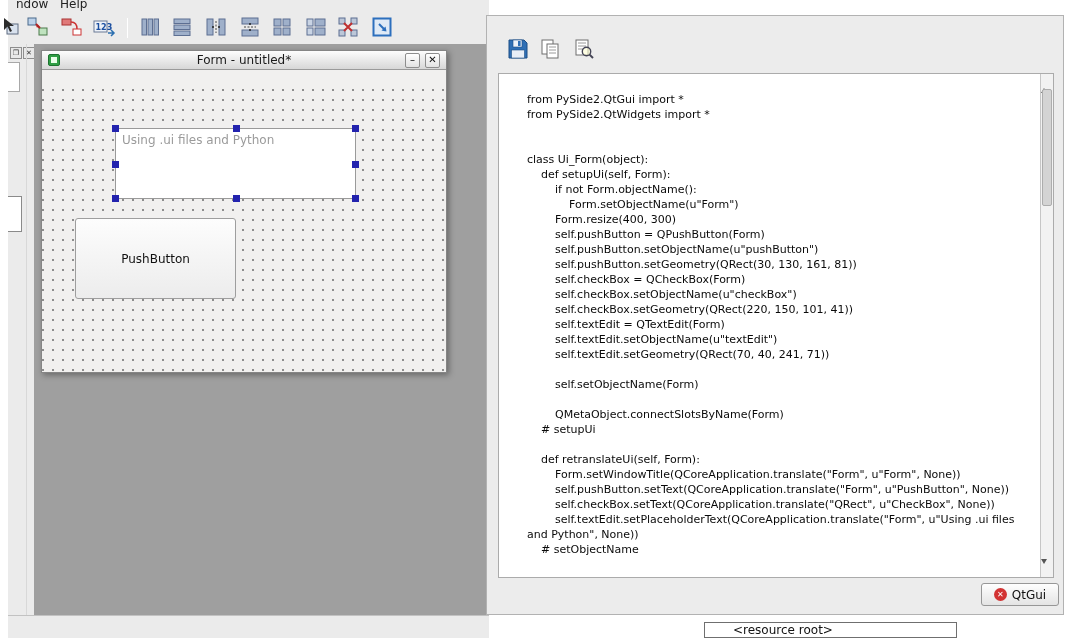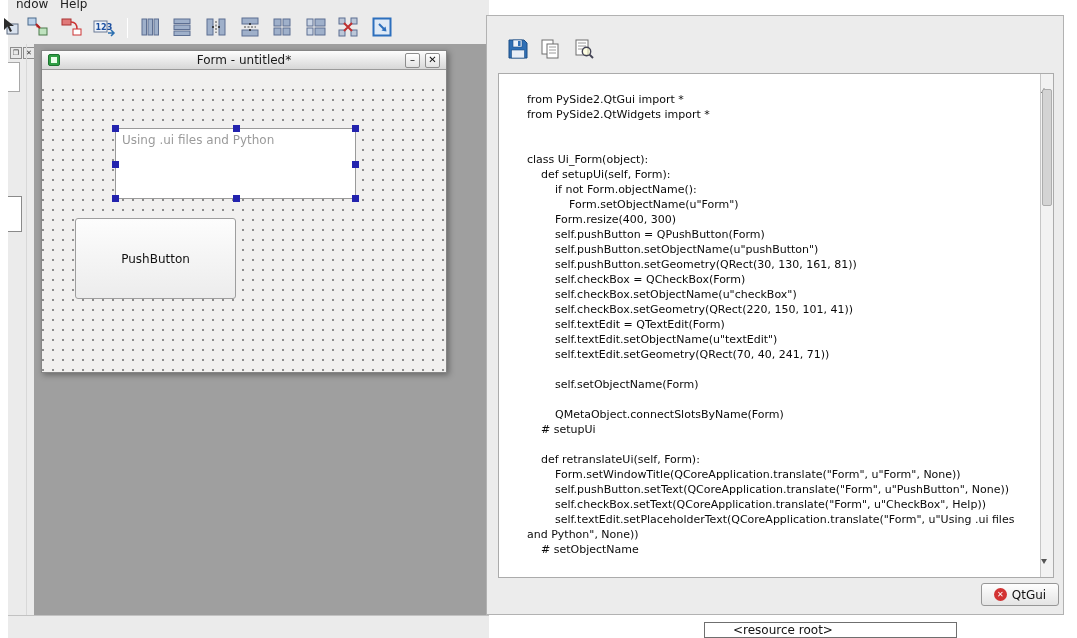--- a/index.html
+++ b/index.html
@@ -301,21 +301,21 @@
         <div class="code-line">        self.textEdit.setGeometry(QRect(70, 40, 241, 71))</div>
         <div class="code-line"></div>
         <div class="code-line">        self.setObjectName(Form)</div>
         <div class="code-line"></div>
         <div class="code-line">        QMetaObject.connectSlotsByName(Form)</div>
         <div class="code-line">    # setupUi</div>
         <div class="code-line"></div>
         <div class="code-line">    def retranslateUi(self, Form):</div>
         <div class="code-line">        Form.setWindowTitle(QCoreApplication.translate("Form", u"Form", None))</div>
         <div class="code-line">        self.pushButton.setText(QCoreApplication.translate("Form", u"PushButton", None))</div>
-        <div class="code-line">        self.checkBox.setText(QCoreApplication.translate("Form", u"CheckBox", Help))</div>
+        <div class="code-line">        self.checkBox.setText(QCoreApplication.translate("QRect", u"CheckBox", None))</div>
         <div class="code-line">        self.textEdit.setPlaceholderText(QCoreApplication.translate("Form", u"Using .ui files and Python", None))</div>
         <div class="code-line">    # setObjectName</div>
       </div>
     <div class="vscroll">
       <span class="sb-btn up"><span class="arr up"></span></span>
       <span class="sb-thumb"></span>
       <span class="sb-btn down"><span class="arr down"></span></span>
     </div>
   </div>
 

